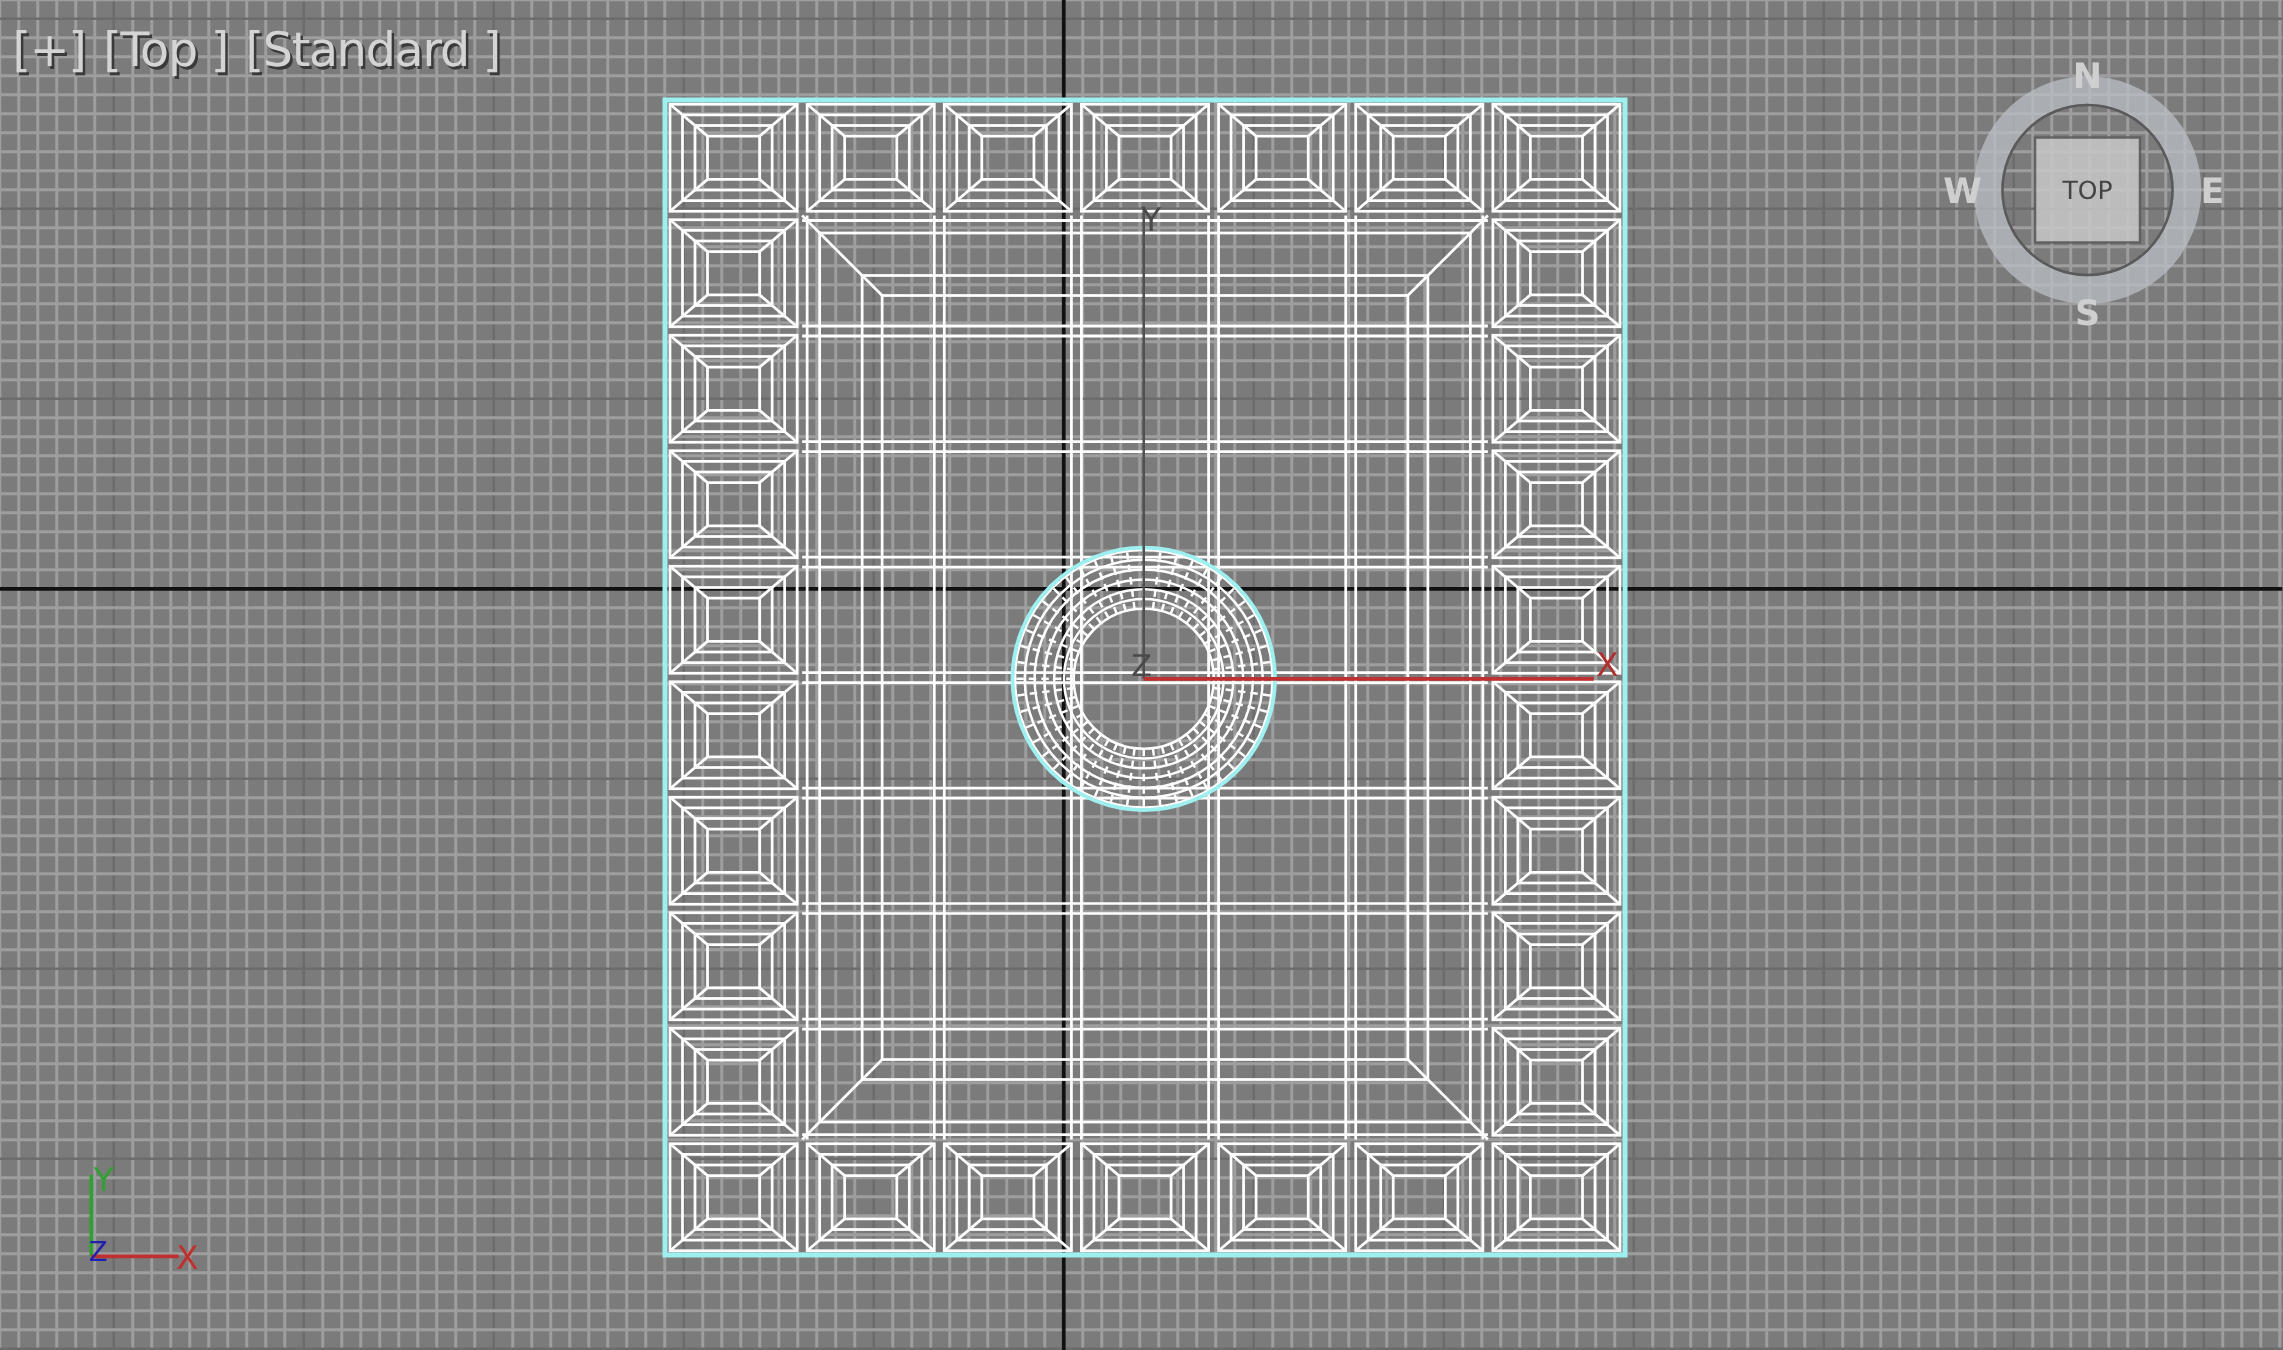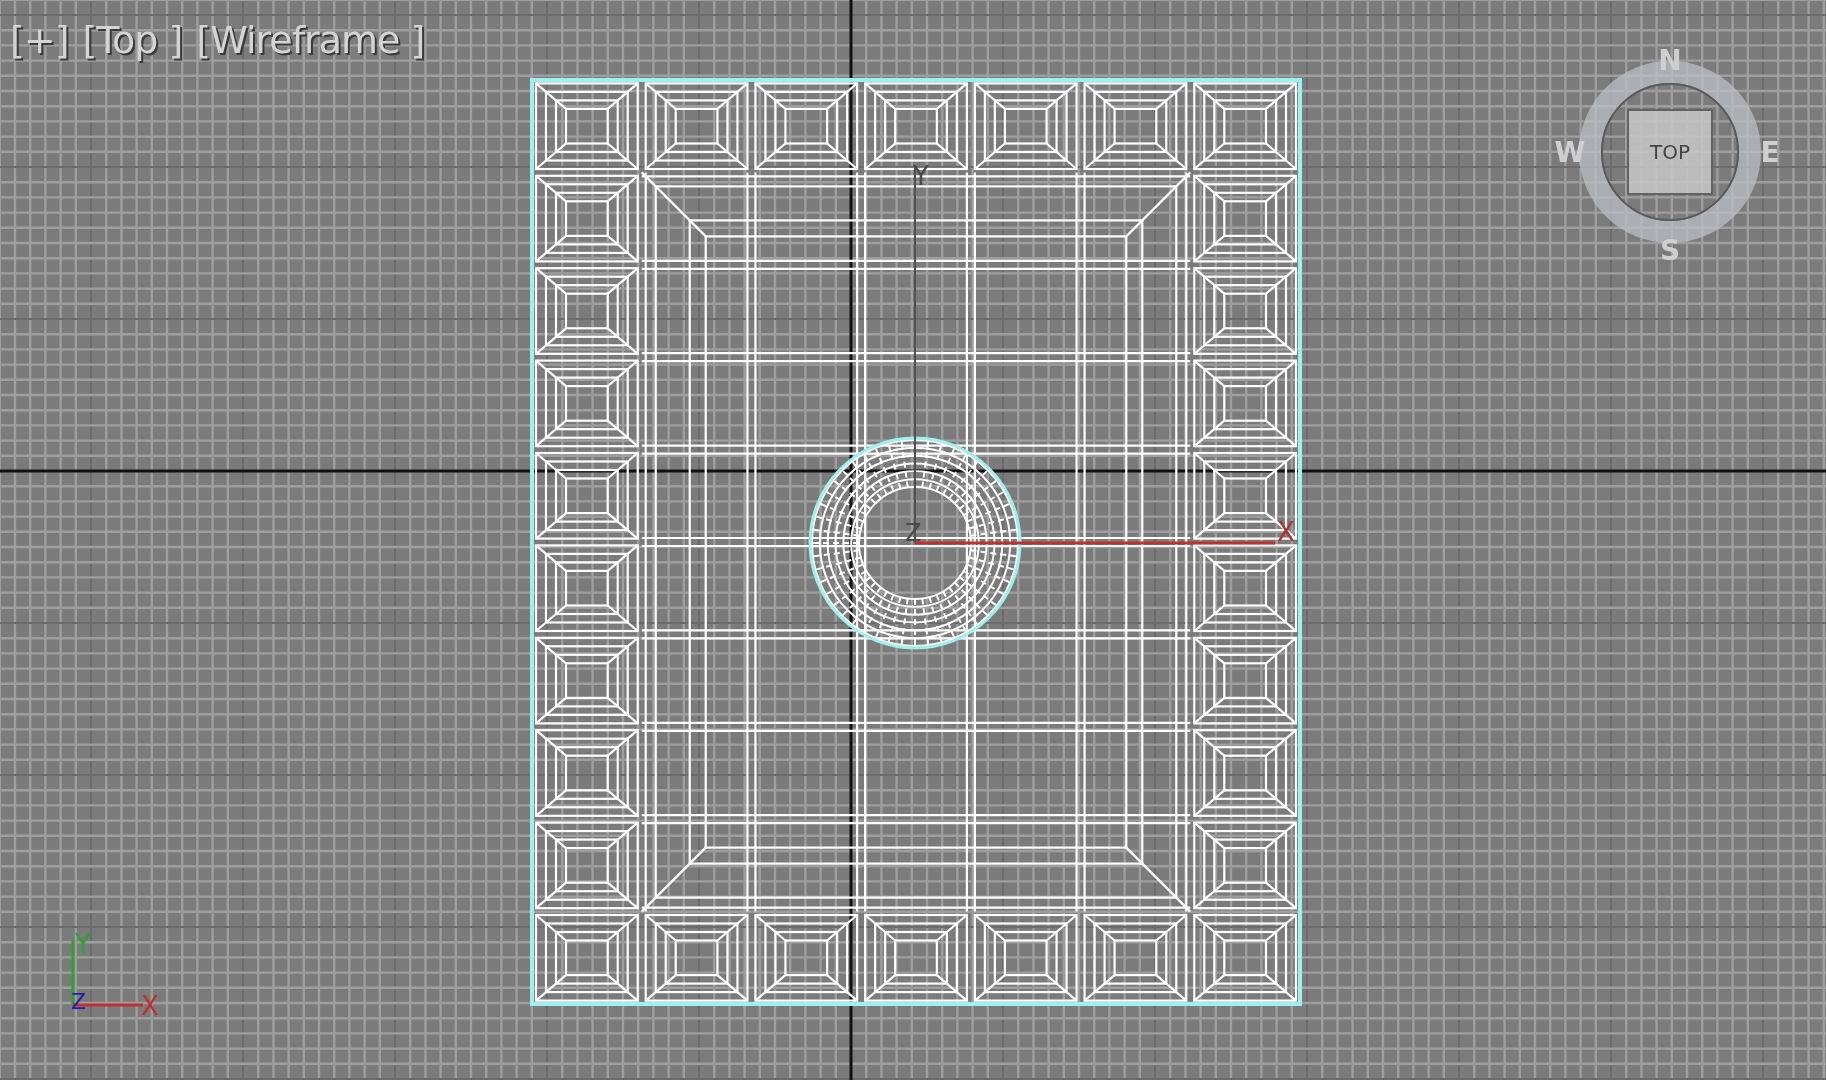--- a/index.html
+++ b/index.html
@@ -572,15 +572,15 @@
       <line id="tri-x" x1="73" y1="1005" x2="143" y2="1005" stroke="#c03030" stroke-width="3"></line>
       <text id="tri-y-label" font-size="26" fill="#30a030" x="75" y="953">Y</text>
       <text id="tri-x-label" font-size="26" fill="#c03030" x="141" y="1015">X</text>
       <text id="tri-z-label" font-size="22" fill="#2020b0" x="71" y="1009">Z</text>
     </g>
   </svg>
 
   <div class="vp-labels">
     <span class="vp-label">[+]</span>
     <span class="vp-label">[Top ]</span>
-    <span class="vp-label">[Wireframe ]</span>
+    <span class="vp-label">[Standard ]</span>
   </div>
 </div>
 
 </body></html>

